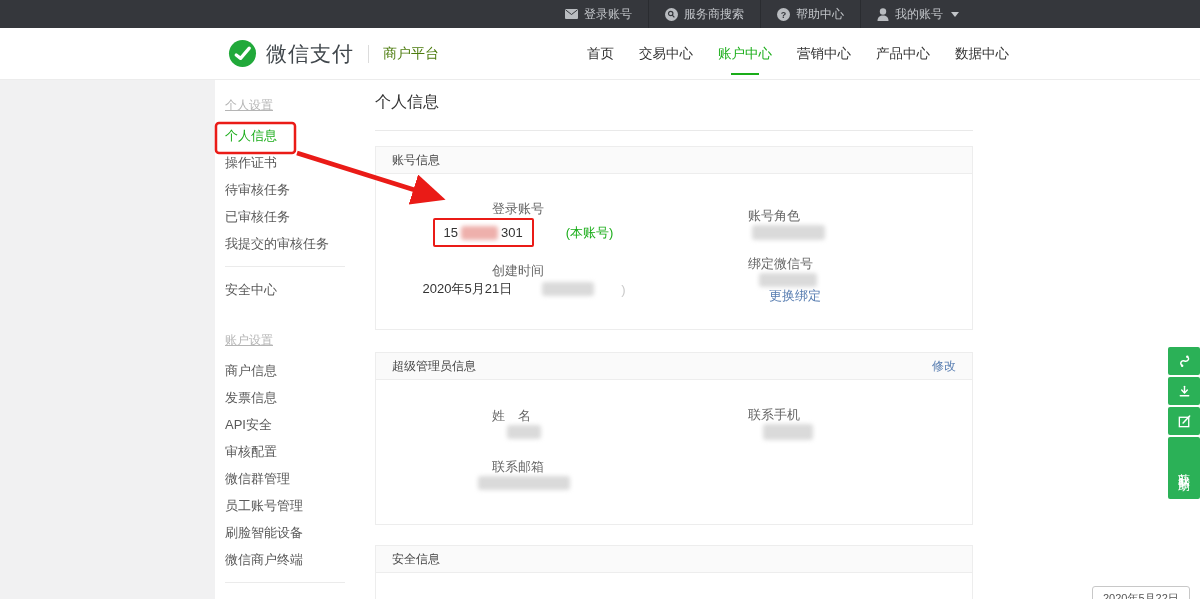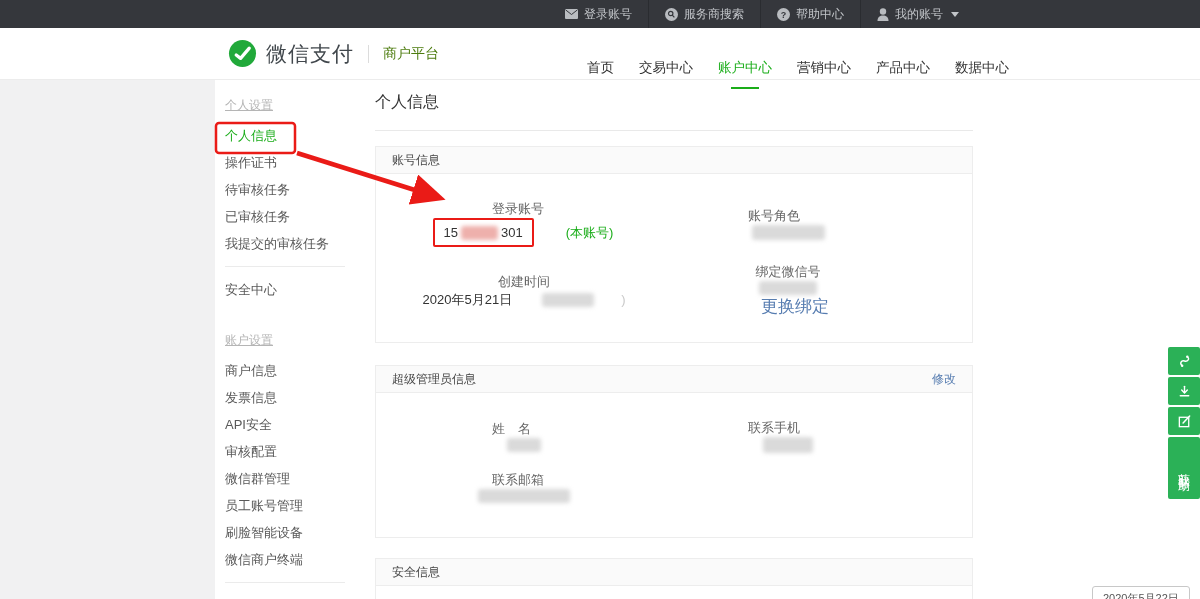--- a/index.html
+++ b/index.html
@@ -16,21 +16,21 @@
   .caret{width:0;height:0;border-left:4px solid transparent;border-right:4px solid transparent;
          border-top:5px solid #c2c5c9;margin-left:2px;}
 
   
   .header{position:absolute;left:0;top:28px;width:1200px;height:52px;background:#fff;
           border-bottom:1px solid #ececec;box-sizing:border-box;}
   .logo{position:absolute;left:228px;top:11px;display:flex;align-items:center;}
   .brand-text{font-size:21px;color:#41474c;margin-left:9px;letter-spacing:1px;}
   .logo-divider{width:1px;height:18px;background:#dcdcdc;margin:0 14px;}
   .portal-text{font-size:14px;color:#4d7c0f;}
-  .main-nav{position:absolute;left:585px;top:14px;height:52px;display:flex;align-items:center;gap:21px;}
+  .main-nav{position:absolute;left:585px;top:0;height:52px;display:flex;align-items:center;gap:21px;}
   .nav-item{font-size:13.5px;color:#333;cursor:pointer;position:relative;padding:0 2px;}
   .nav-item.active{color:#1aad19;}
   .nav-item.active::after{content:"";position:absolute;left:50%;transform:translateX(-50%);
         bottom:-12px;width:28px;height:2px;background:#1aad19;}
 
   
   .gutter{position:absolute;left:0;top:80px;width:215px;height:519px;background:#f1f1f2;}
 
   .sidebar{position:absolute;left:225px;top:92px;width:120px;font-size:13px;color:#595959;}
   .side-header{height:27px;display:flex;align-items:center;color:#b5b5b5;font-size:12px;margin-bottom:3px;text-decoration:underline;}
@@ -49,21 +49,21 @@
   .row{display:flex;align-items:center;margin-top:16px;min-height:24px;padding-left:16px;}
   .field{display:flex;align-items:center;width:264px;flex-shrink:0;flex-direction:column;}
   .field.col2 .f-label{width:80px;}
   .f-label{width:64px;color:#666;font-size:13px;flex-shrink:0;}
   .f-value{color:#333;font-size:13px;display:flex;align-items:center;gap:26px;}
   .blur{height:14px;border-radius:3px;background:#dadada;filter:blur(2px);display:inline-block;}
   .blur.pink{background:#eeb0ac;}
   .redbox{border:2px solid #ea1b17;border-radius:2px;padding:5px 9px;display:inline-flex;
           align-items:center;margin-left:-2px;}
   .tag-green{color:#1aad19;margin-left:6px;font-size:13px;}
-  .link{color:#567cb0;font-size:17px;cursor:pointer;text-decoration:none;}
+  .link{color:#567cb0;font-size:13px;cursor:pointer;text-decoration:none;}
   .link.sm{font-size:12px;}
   .paren{color:#c9c9c9;margin-left:1px;}
   .status-text{color:#333;margin-right:12px;}
 
   
   .annot{position:absolute;left:0;top:0;width:1200px;height:599px;pointer-events:none;z-index:20;}
 
   
   .float-bar{position:absolute;right:0;top:347px;width:32px;display:flex;flex-direction:column;gap:2px;z-index:10;}
   .float-btn{width:32px;height:28px;background:#2bb157;border-radius:2px;display:flex;
@@ -177,21 +177,21 @@
                 <span>301</span>
               </span>
               <span class="tag-green">(本账号)</span>
             </span>
           </div>
           <div class="field col2">
             <span class="f-label">账号角色</span>
             <span class="blur" style="width:73px;height:15px;"></span>
           </div>
         </div>
-        <div class="row" style="margin-top:16px;text-align:center;">
+        <div class="row" style="margin-top:8px;">
           <div class="field">
             <span class="f-label">创建时间</span>
             <span class="f-value">
               <span>2020年5月21日</span>
               <span class="blur" style="width:52px;margin-left:4px;"></span>
               <span class="paren">)</span>
             </span>
           </div>
           <div class="field col2">
             <span class="f-label">绑定微信号</span>

